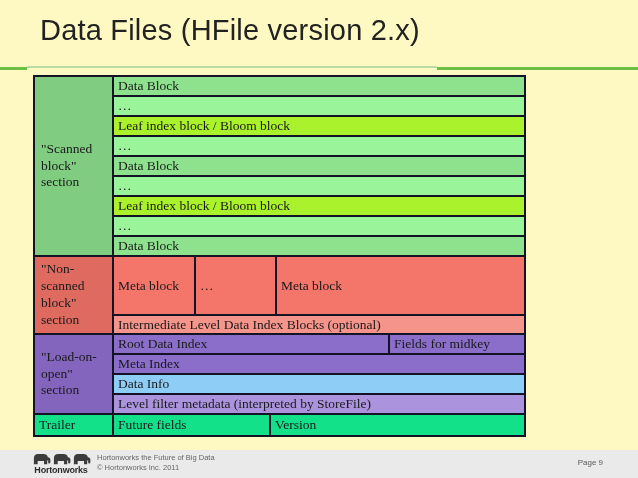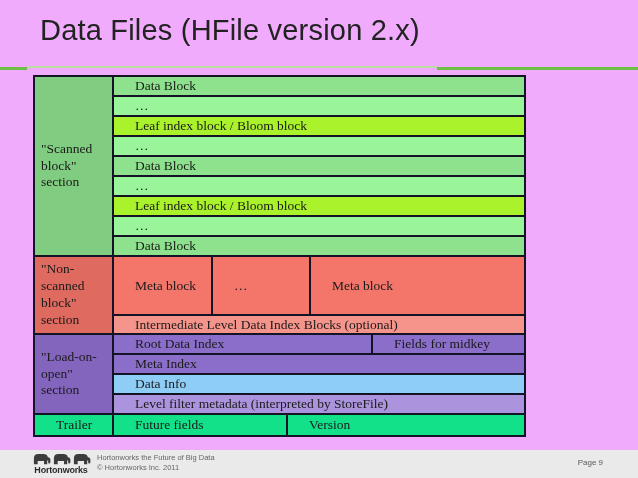--- a/index.html
+++ b/index.html
@@ -1,19 +1,19 @@
 <!DOCTYPE html>
 <html><head>
 <meta charset="utf-8">
 <style>
   html,body{margin:0;padding:0;background:#c9c9c9;}
   .slide{
     position:relative;
     width:638px;height:478px;
-    background:#f0abfc;
+    background:#fef9c3;
     overflow:hidden;
     font-family:"Liberation Sans", sans-serif;
   }
   .title{
     position:absolute;left:40px;top:14px;
     font-size:29px;color:#222222;
     font-family:"Liberation Sans", sans-serif;
     letter-spacing:0.2px;
   }
   .divider-light{position:absolute;top:66px;left:27px;width:410px;height:2px;background:#b9dca2;}
@@ -27,21 +27,21 @@
     background:#131325;
     border:2px solid #131325;
     display:grid;
     grid-template-columns:77px 1fr;
     grid-template-rows:repeat(9,18px) 57px 17px repeat(4,18px) 20px;
     gap:2px;
     font-family:"Liberation Serif", serif;
     font-size:13.5px;
     color:#1a1a1a;
   }
-  .cell{display:flex;align-items:center;padding-left:21px;overflow:hidden;white-space:nowrap;}
+  .cell{display:flex;align-items:center;padding-left:4px;overflow:hidden;white-space:nowrap;}
   .label-cell{white-space:normal;line-height:1.25;padding:3px 3px 3px 6px;}
   .sub-row{display:flex;gap:2px;background:#131325;padding:0;border-radius:16px;}
   .sub-row .cell{height:auto;}
   .wrap{white-space:normal;line-height:1.15;}
 
   
   .c-scan-label{background:#80cc80;}
   .c-data{background:#8ee28e;}
   .c-dots{background:#9af49a;}
   .c-leaf{background:#a9f22c;}

